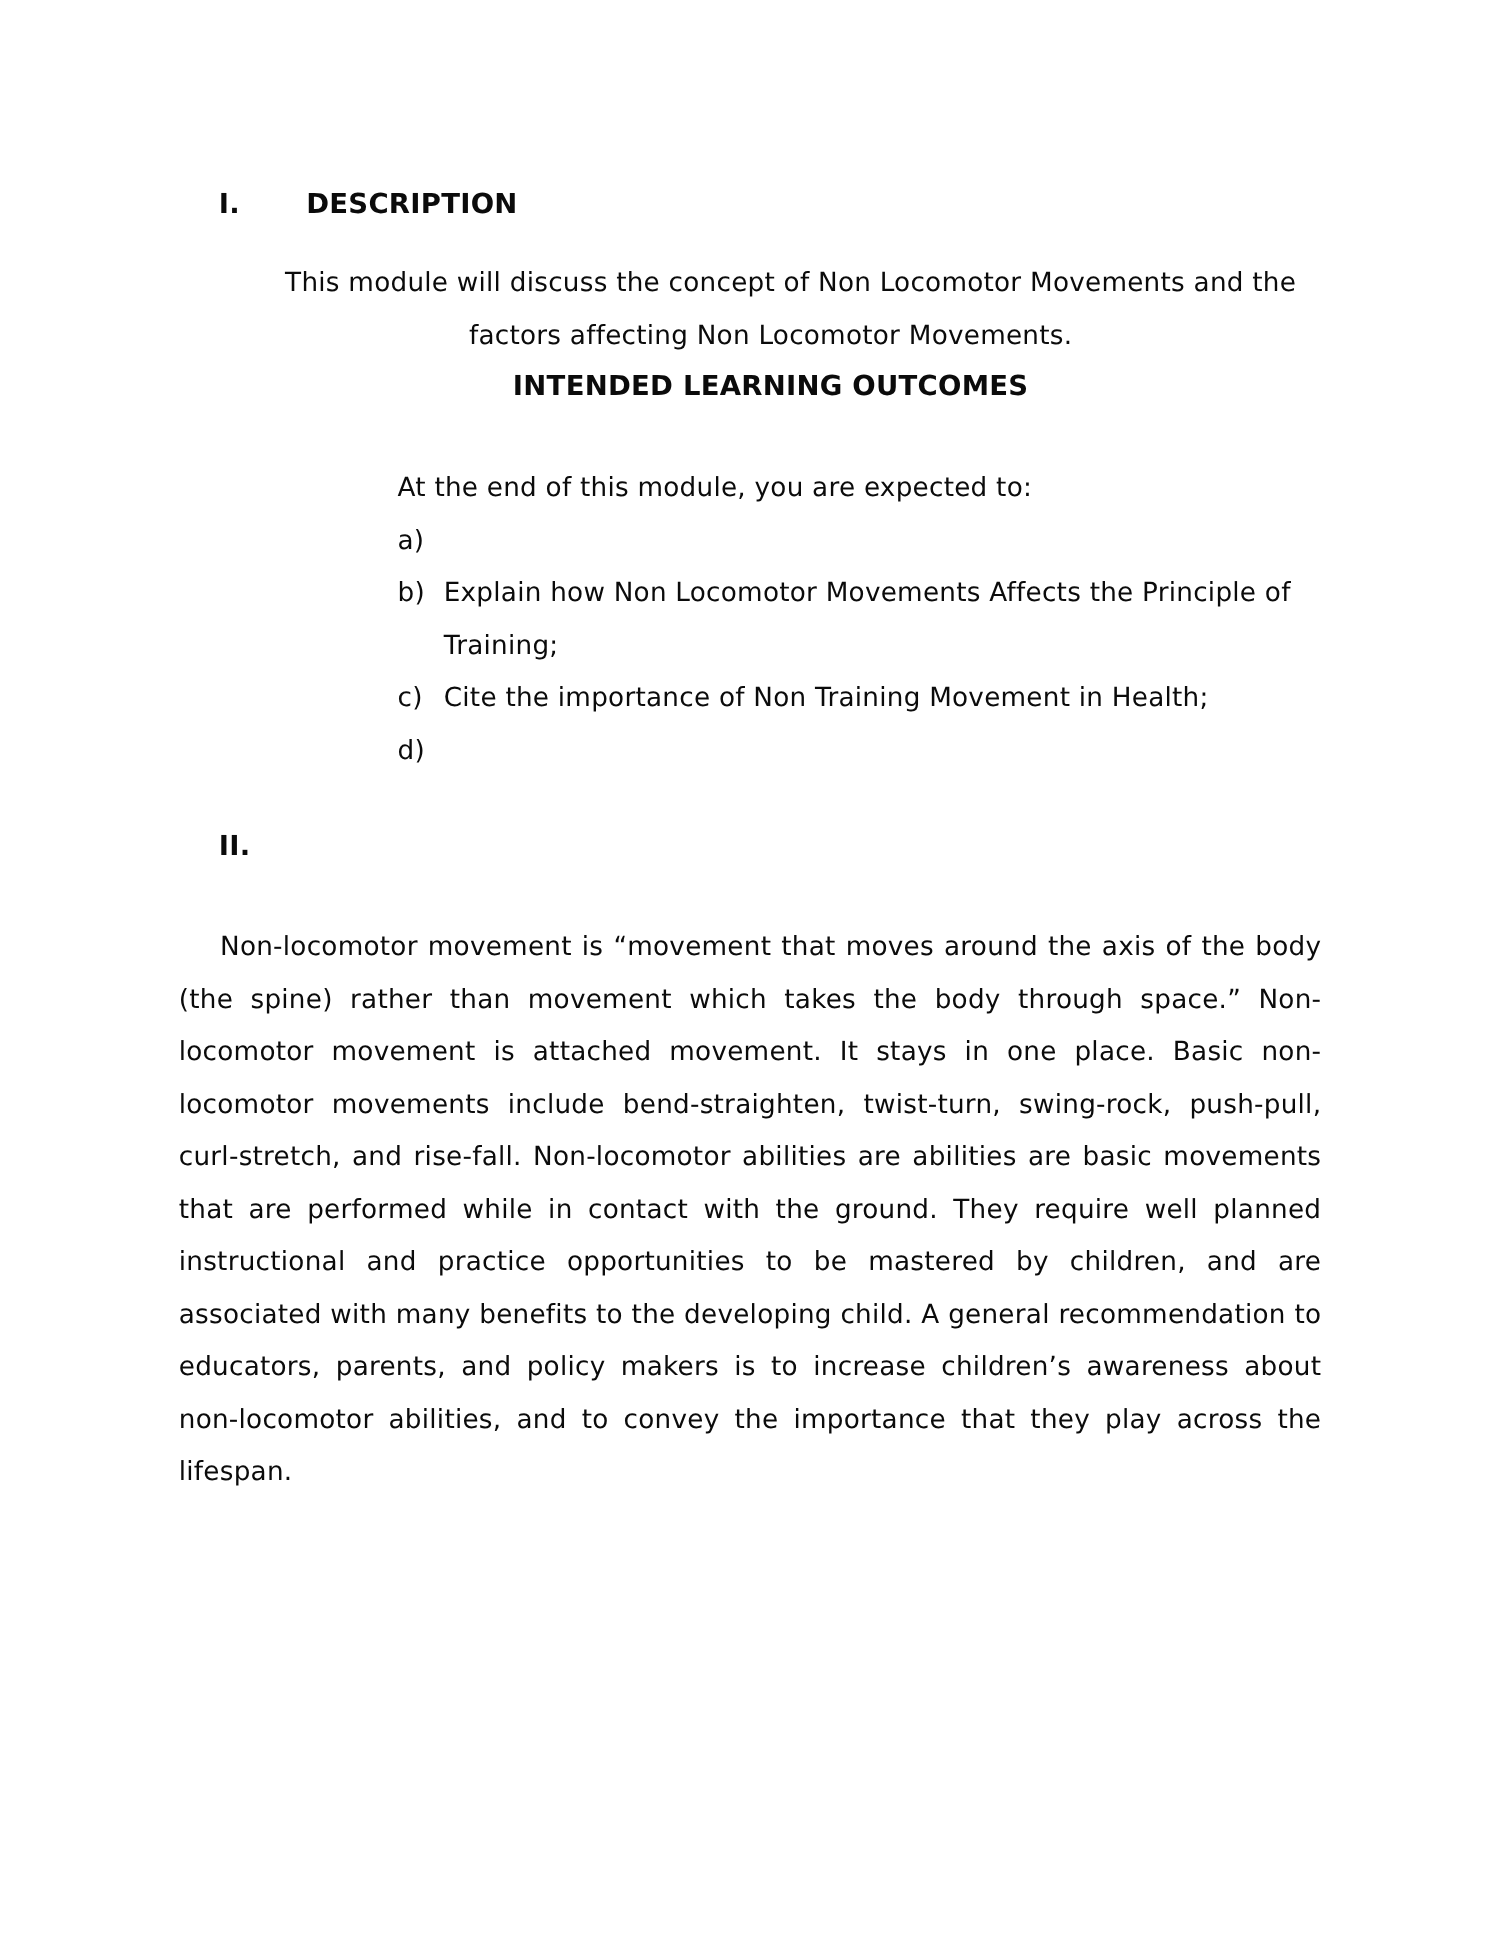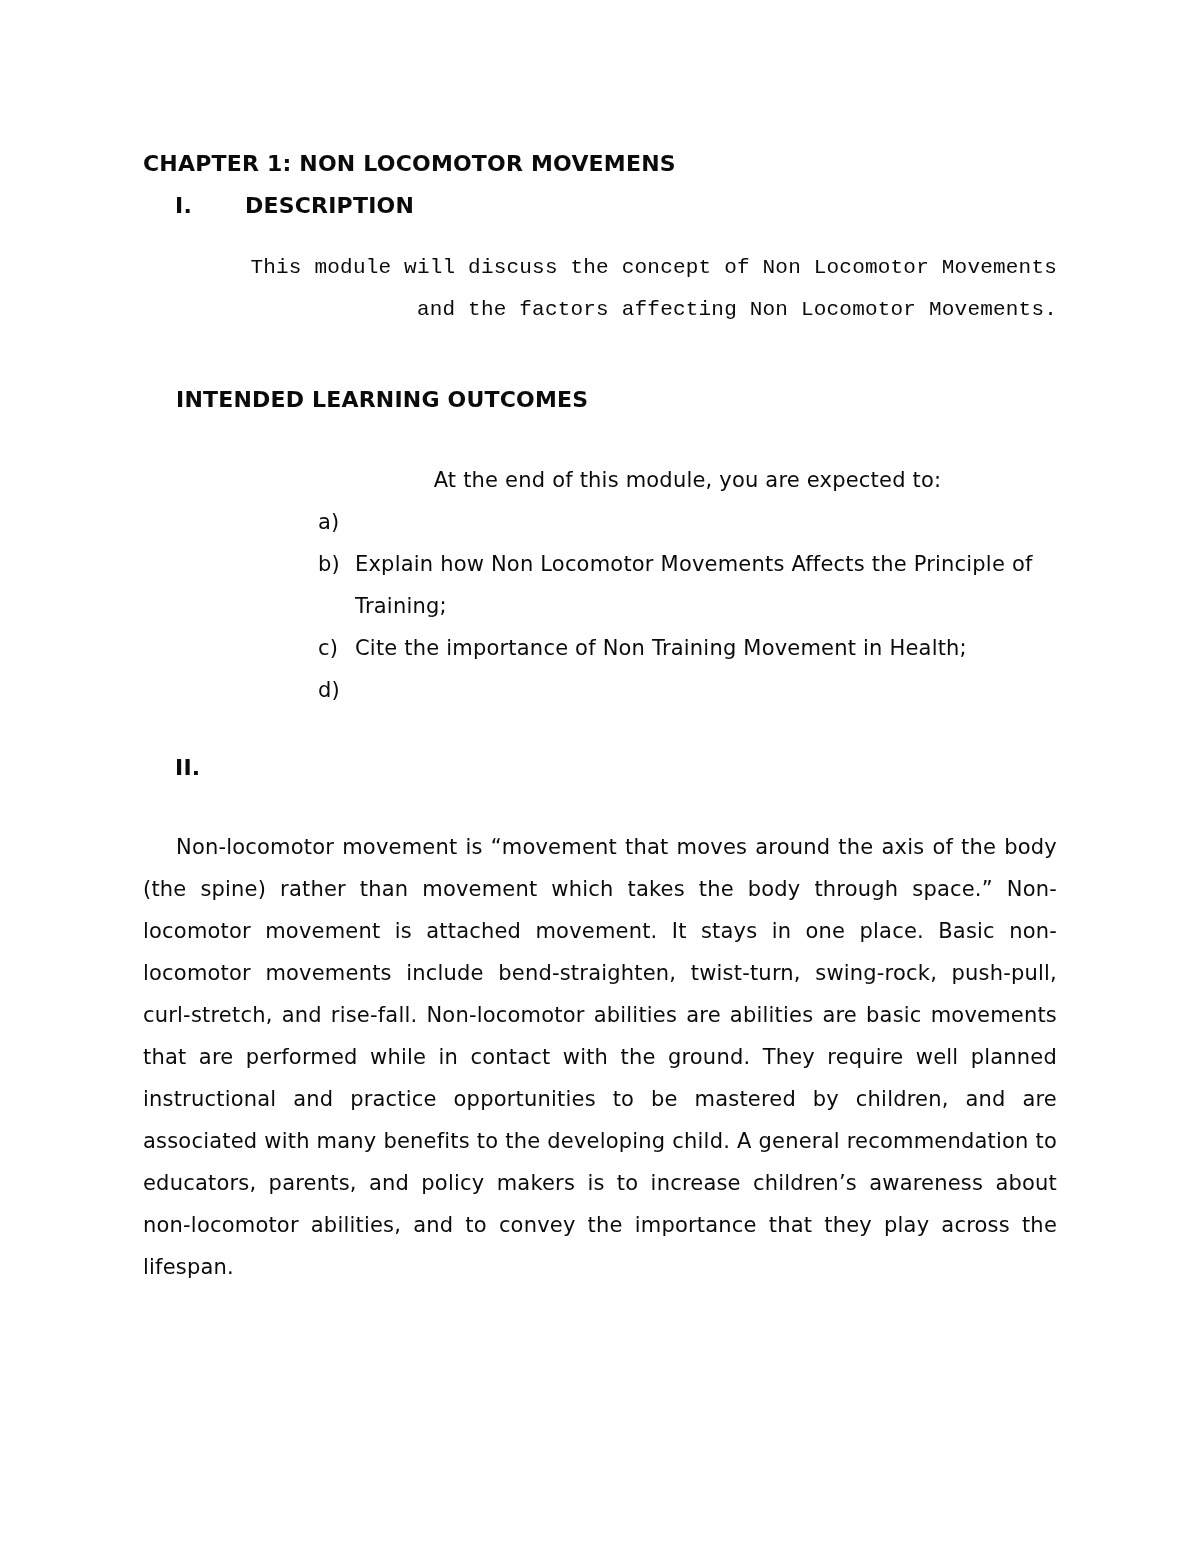--- a/index.html
+++ b/index.html
@@ -34,33 +34,31 @@
     line-height: 42px;
     padding-left: 32px;
   }
   .section-heading .sec-num {
     width: 70px;
     flex-shrink: 0;
   }
   .para-description {
     margin: 20px 0 0 33px;
     text-indent: 32px;
-    text-align: right;
-    font-family: Liberation Mono, monospace;
+    text-align: center;
   }
   .ilo-heading {
     font-weight: bold;
     font-size: 22px;
-    margin-top: 48px;
     padding-left: 33px;
+    text-align: center;
   }
   .ilo-intro {
     margin-top: 38px;
     padding-left: 175px;
-    text-align: center;
   }
   .ilo-item {
     display: flex;
     padding-left: 175px;
   }
   .ilo-item .marker {
     width: 37px;
     flex-shrink: 0;
   }
   .ilo-item .item-text {
@@ -77,21 +75,20 @@
     margin: 37px 0 0 0;
     text-indent: 33px;
     text-align: justify;
   }
 </style>
 </head>
 <body>
 
 <div class="page">
 
-  <h1 class="chapter-title">CHAPTER 1: NON LOCOMOTOR MOVEMENS</h1>
 
   <div class="section-heading">
     <span class="sec-num">I.</span>
     <span class="sec-title">DESCRIPTION</span>
   </div>
 
   <p class="para-description">This module will discuss the concept of Non Locomotor Movements and the factors affecting Non Locomotor Movements.</p>
 
   <div class="ilo-heading">INTENDED LEARNING OUTCOMES</div>
 

